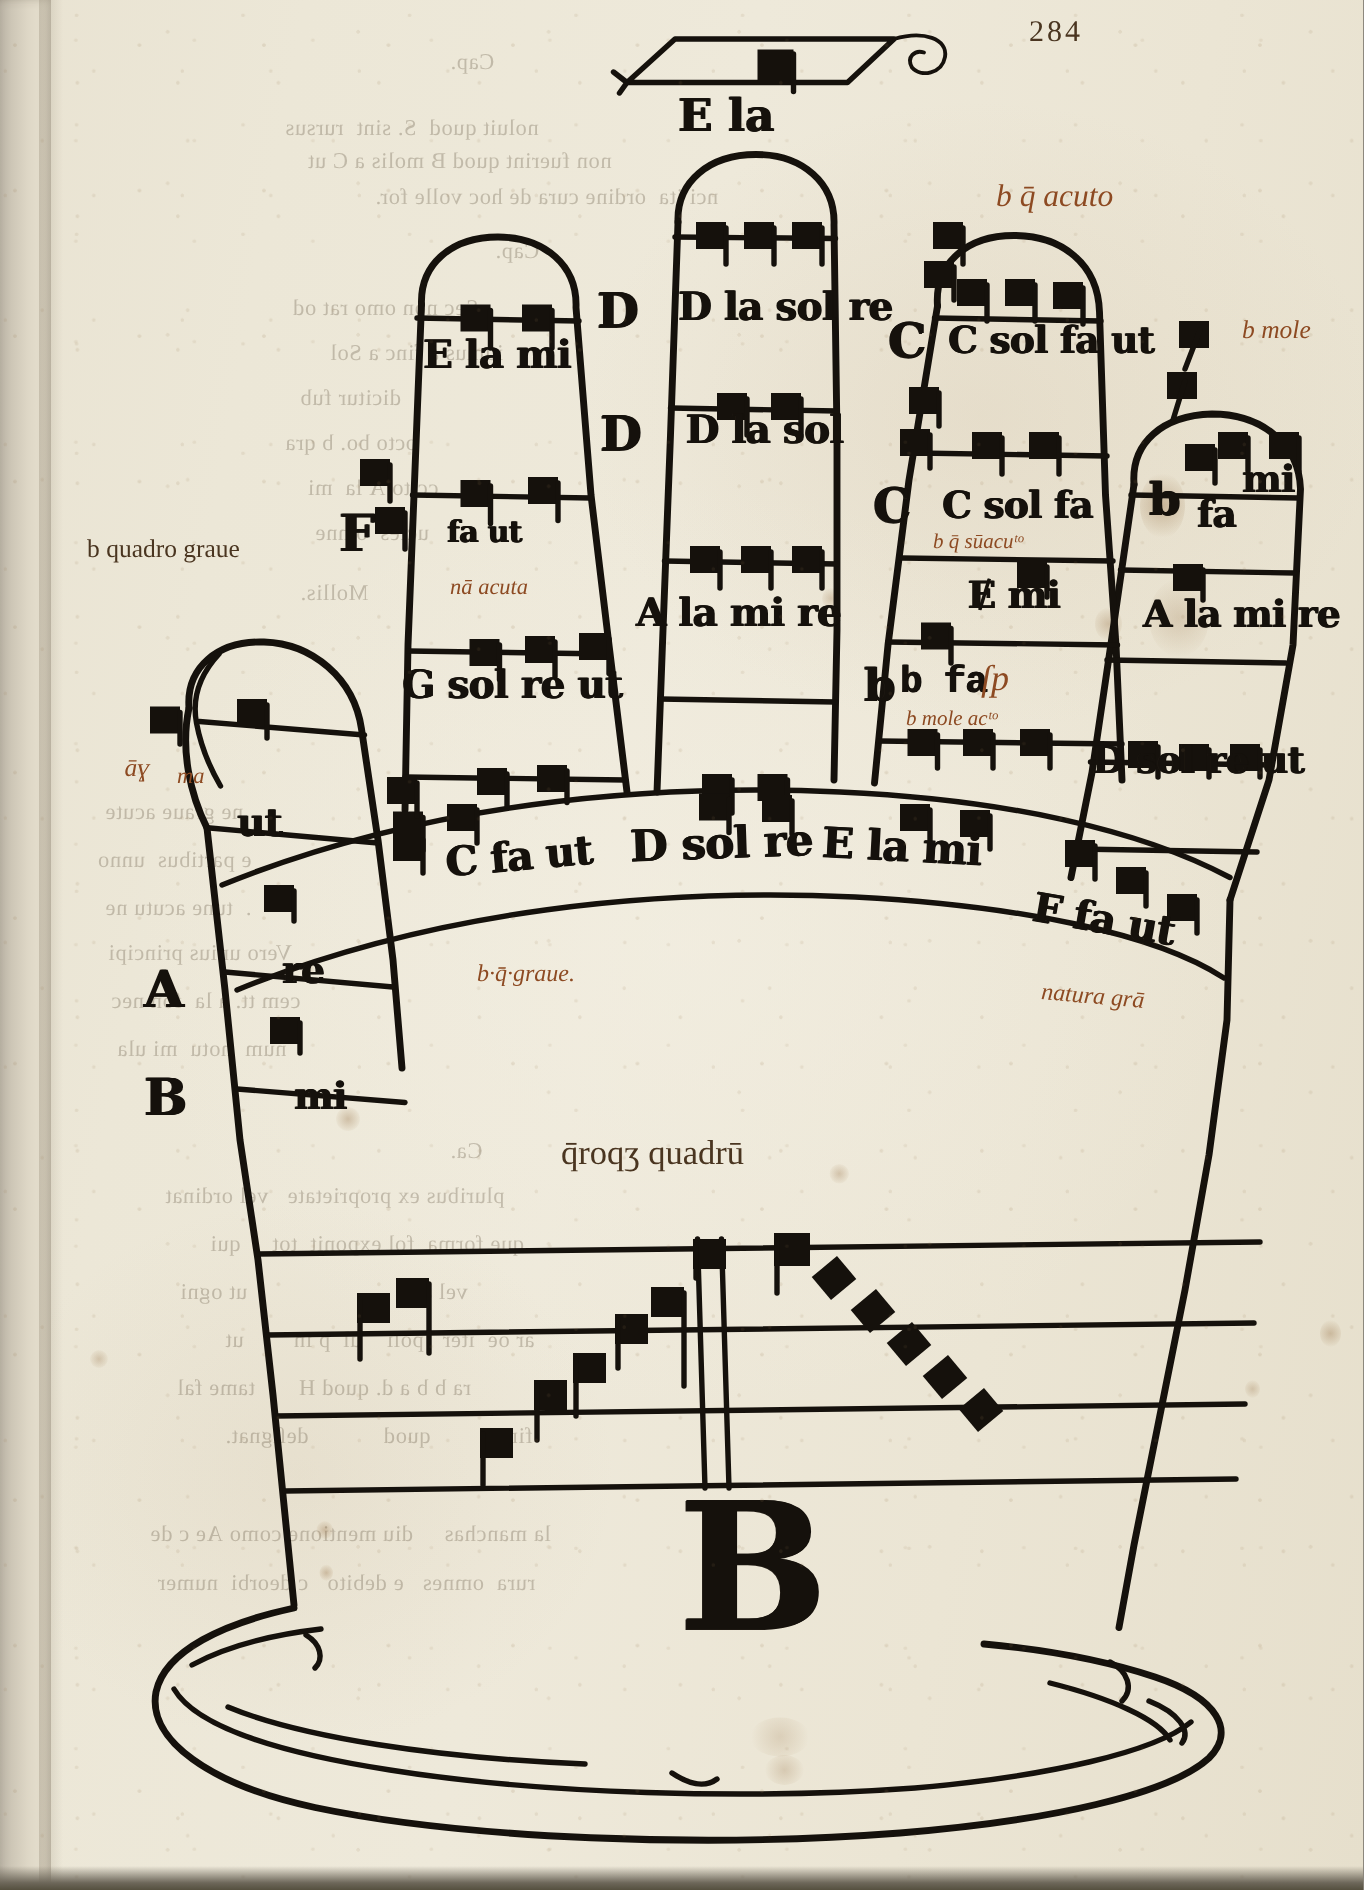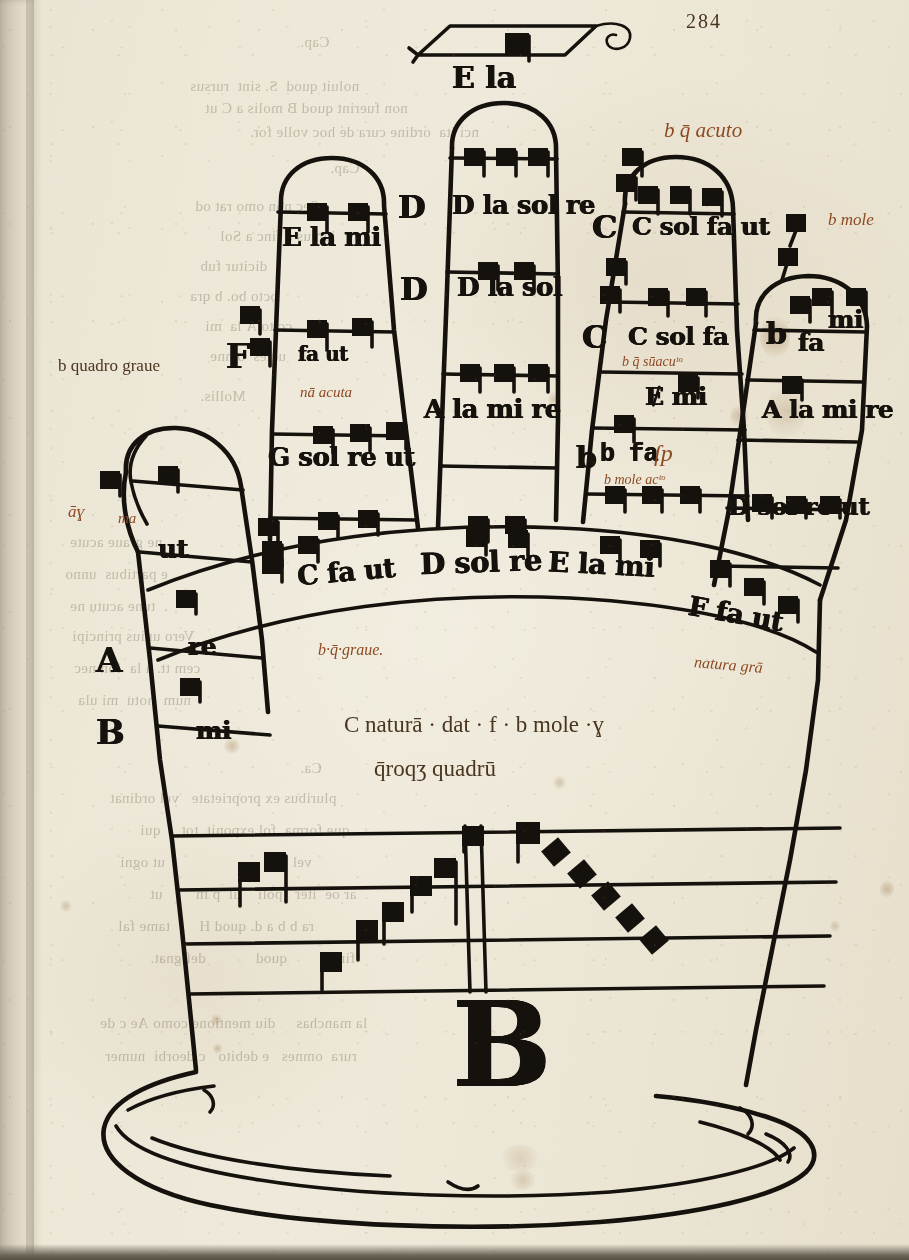--- a/index.html
+++ b/index.html
@@ -370,21 +370,21 @@
     </g>
   </svg>
 
   <div class="brown" style="left:686px;top:10px;font-size:20px;font-style:normal;letter-spacing:2px;">284</div>
 
   <div class="capg" style="left:452px;top:60px;font-size:30px;">E la</div>
 
   <div class="rub" style="left:664px;top:118px;font-size:21px;">b q̄ acuto</div>
   <div class="rub" style="left:828px;top:210px;font-size:17px;">b mole</div>
   <div class="brown" style="left:58px;top:356px;font-size:17px;">b quadro graue</div>
-  <div class="rub" style="left:68px;top:504px;font-size:17px;line-height:.9;">āɣ</div>
+  <div class="rub" style="left:83px;top:504px;font-size:17px;line-height:.9;">āɣ</div>
 
   <div class="goth" style="left:158px;top:498px;font-size:26px;margin-top:36px;">ut</div>
   <div class="rub" style="left:118px;top:510px;font-size:15px;">ma</div>
   <div class="goth" style="left:188px;top:632px;font-size:25px;">re</div>
   <div class="capg" style="left:96px;top:640px;font-size:34px;">A</div>
   <div class="goth" style="left:196px;top:716px;font-size:25px;">mi</div>
   <div class="capg" style="left:96px;top:712px;font-size:34px;">B</div>
 
   <div class="goth" style="left:282px;top:222px;font-size:26px;">E la mi</div>
   <div class="goth" style="left:298px;top:342px;font-size:20px;">fa ut</div>
@@ -415,20 +415,19 @@
   <div class="goth" style="left:762px;top:395px;font-size:25px;">A la mi re</div>
   <div class="goth" style="left:728px;top:492px;font-size:25px;">D sol re ut</div>
 
   <div class="goth" style="left:297px;top:556px;font-size:27px;transform:rotate(-5deg);">C fa ut</div>
   <div class="goth" style="left:420px;top:545px;font-size:29px;transform:rotate(-2deg);">D sol re</div>
   <div class="goth" style="left:548px;top:548px;font-size:28px;transform:rotate(3deg);">E la mi</div>
   <div class="goth" style="left:688px;top:598px;font-size:27px;transform:rotate(10deg);">F fa ut</div>
   <div class="rub" style="left:318px;top:641px;font-size:16px;">b·q̄·graue.</div>
   <div class="rub" style="left:694px;top:656px;font-size:16px;transform:rotate(5deg);">natura grā</div>
 
-  <div class="brown" style="left:344px;top:712px;font-size:23px;">C naturā · dat · f · b mole ·ɣ</div>
   <div class="brown" style="left:374px;top:756px;font-size:23px;">q̄roqʒ quadrū</div>
 
   <div class="capg" style="left:452px;top:986px;font-size:118px;line-height:1;">B</div>
 
   <div id="grain"></div>
   <div id="botedge"></div>
 </div>
 
 </body></html>

